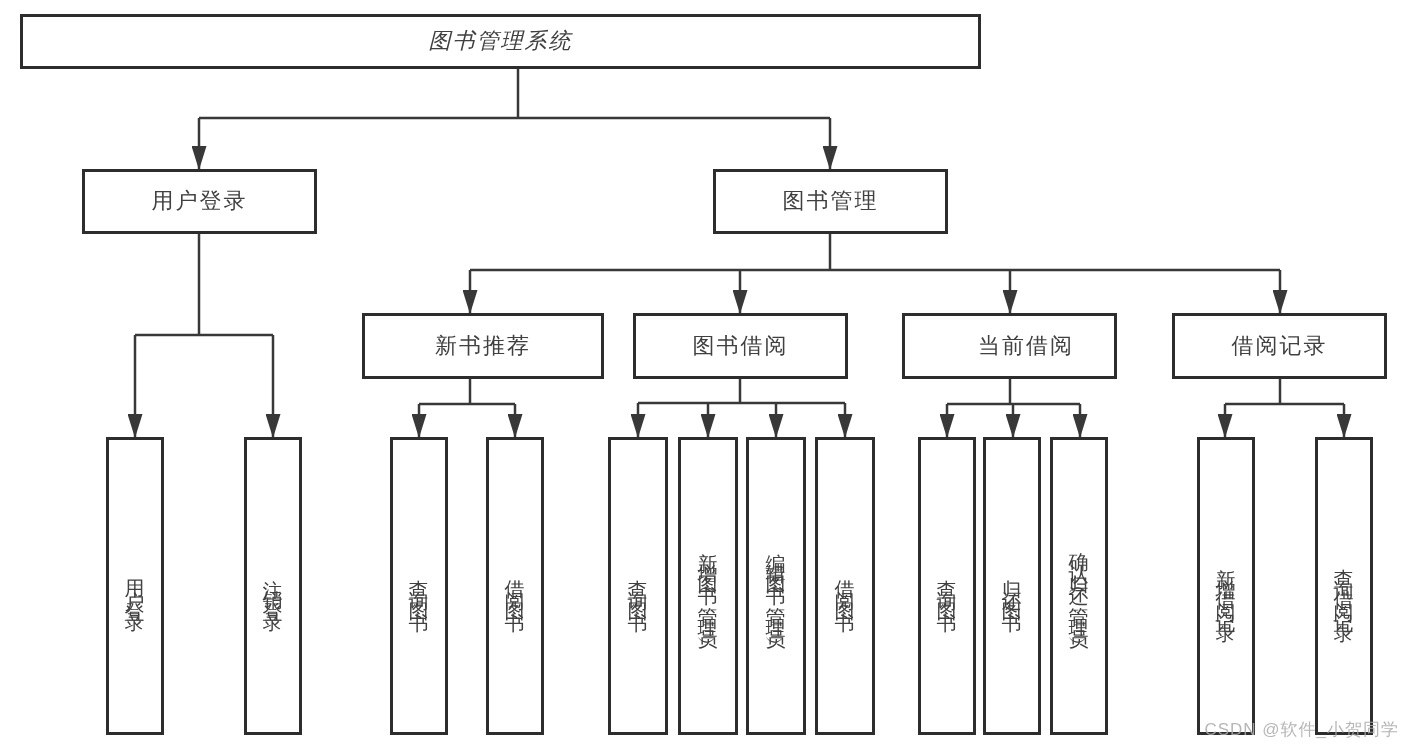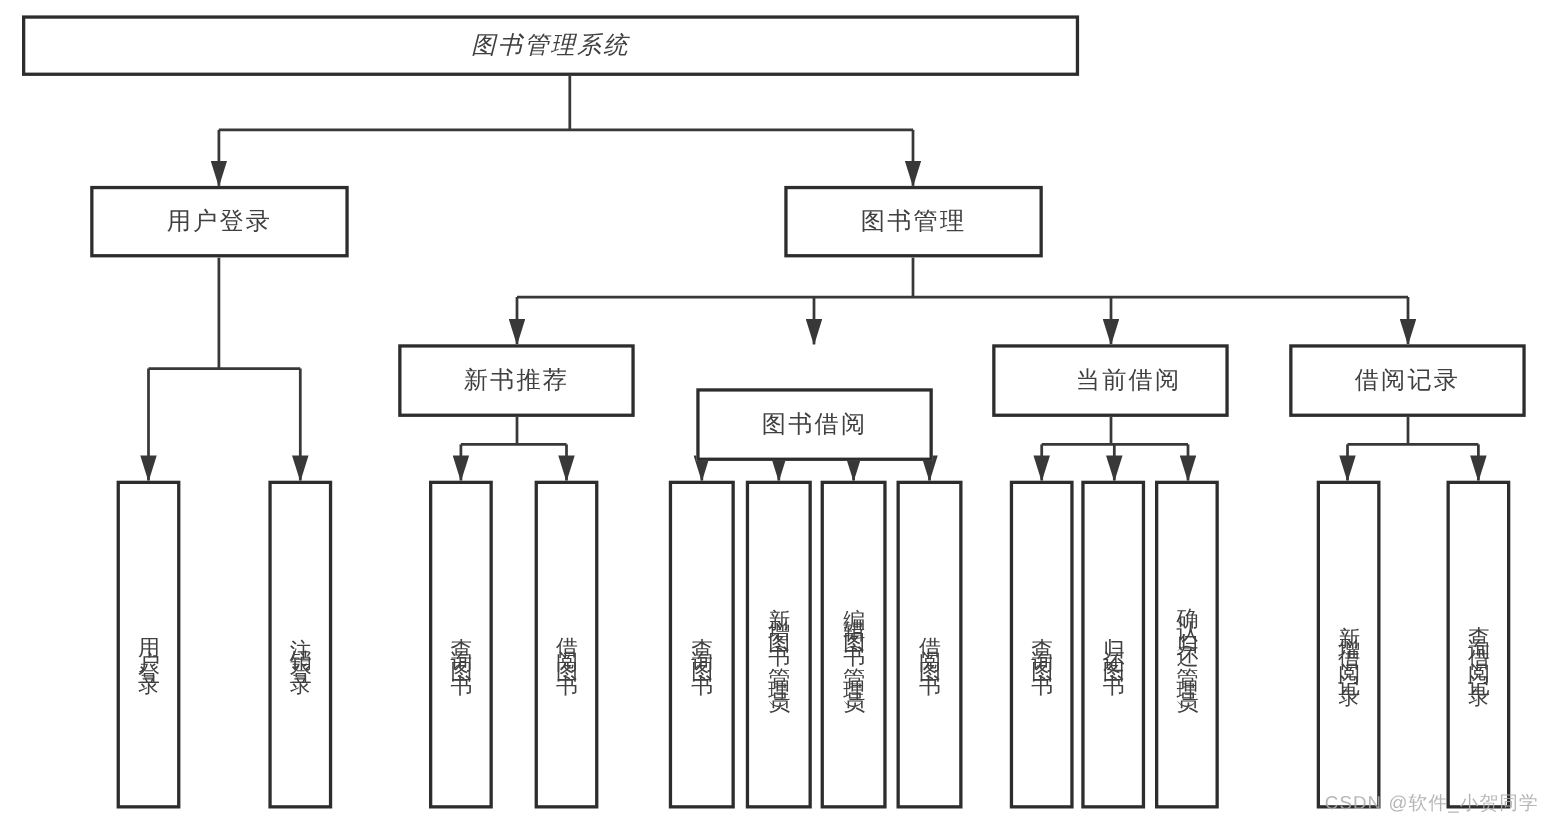--- a/index.html
+++ b/index.html
@@ -113,24 +113,24 @@
     <span>图书管理系统</span>
   </div>
 
   <div class="box" style="left:82px; top:169px; width:235px; height:65px;">
     <span>用户登录</span>
   </div>
   <div class="box" style="left:713px; top:169px; width:235px; height:65px;">
     <span>图书管理</span>
   </div>
 
-  <div class="box" style="left:362px; top:313px; width:215px; height:66px;">
+  <div class="box" style="left:362px; top:313px; width:242px; height:66px;">
     <span>新书推荐</span>
   </div>
-  <div class="box" style="left:633px; top:313px; width:215px; height:66px;margin-top:40px;">
+  <div class="box" style="left:633px; top:313px; width:215px; height:66px;">
     <span>图书借阅</span>
   </div>
   <div class="box" style="left:902px; top:313px; width:215px; height:66px;padding-left:33px;">
     <span>当前借阅</span>
   </div>
   <div class="box" style="left:1172px; top:313px; width:215px; height:66px;">
     <span>借阅记录</span>
   </div>
 
   <div class="box leaf" style="left:106px; top:437px; width:58px; height:298px;">

